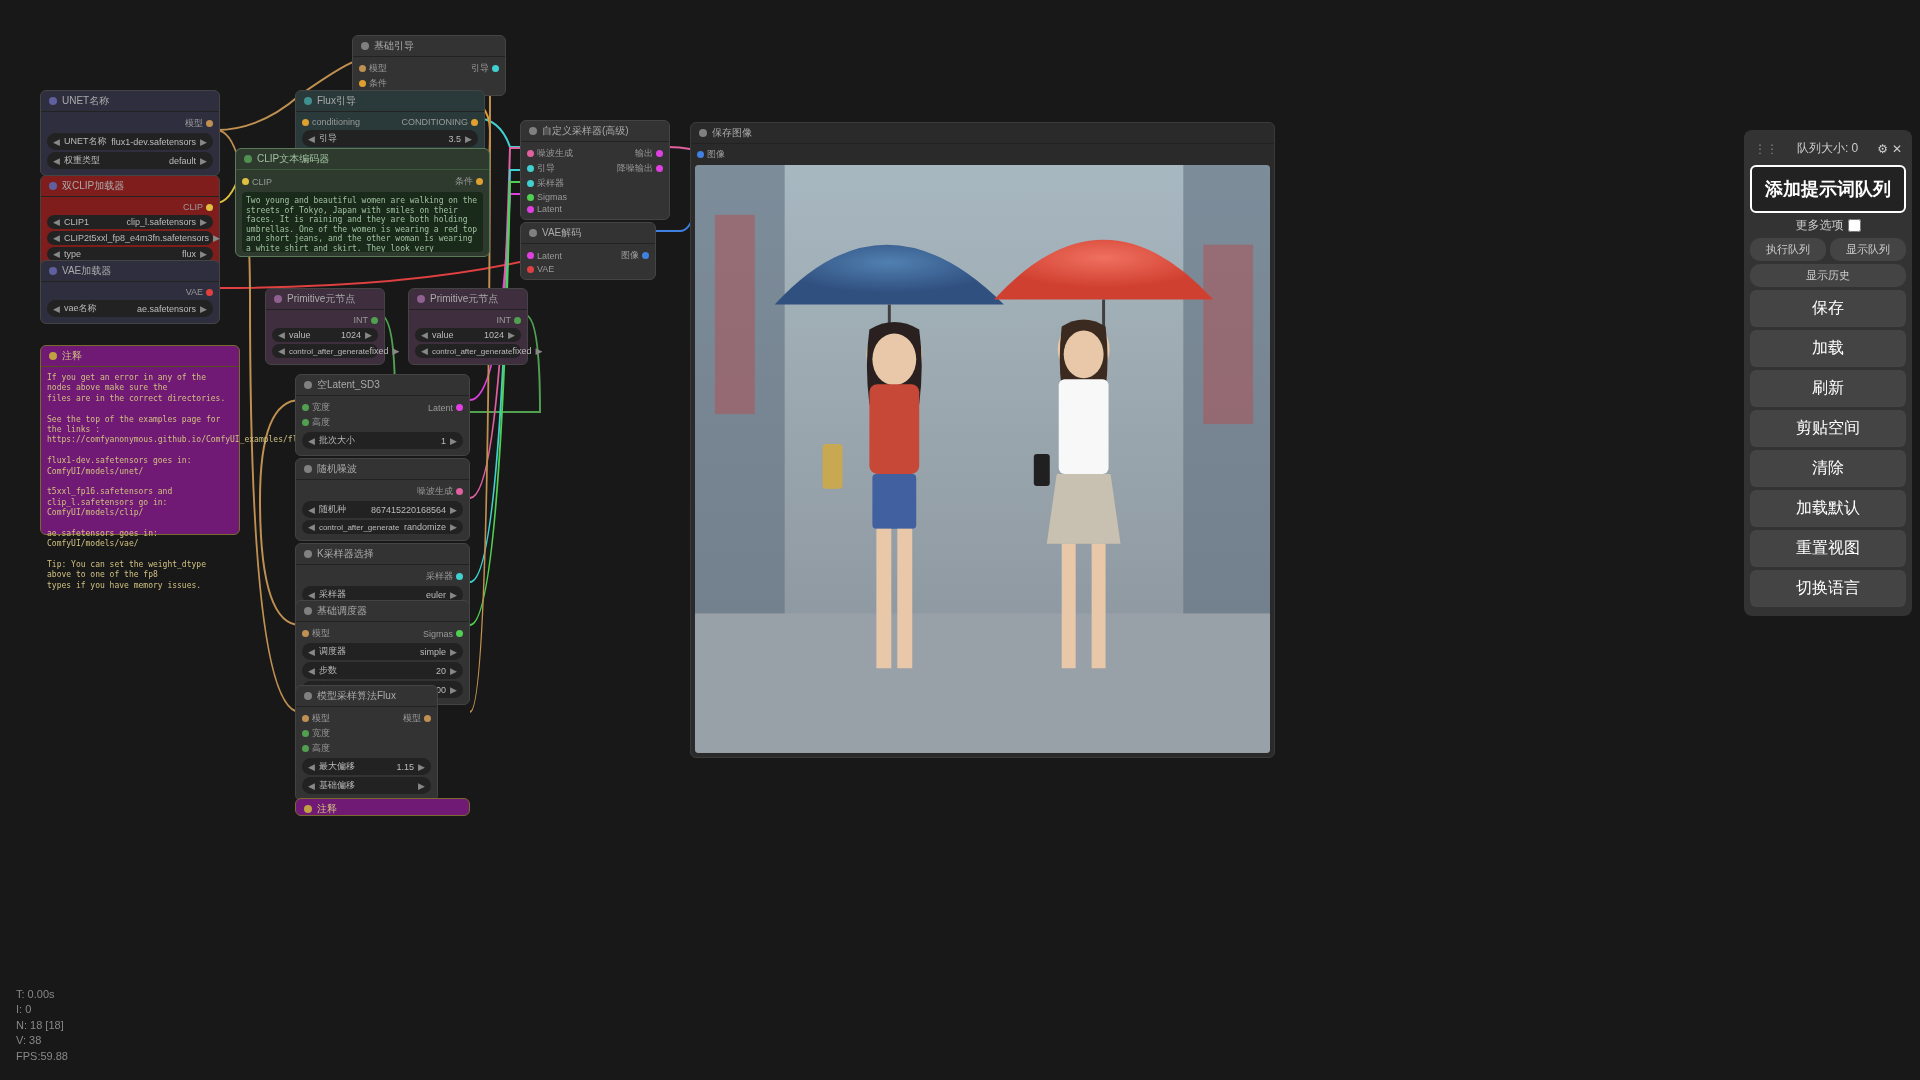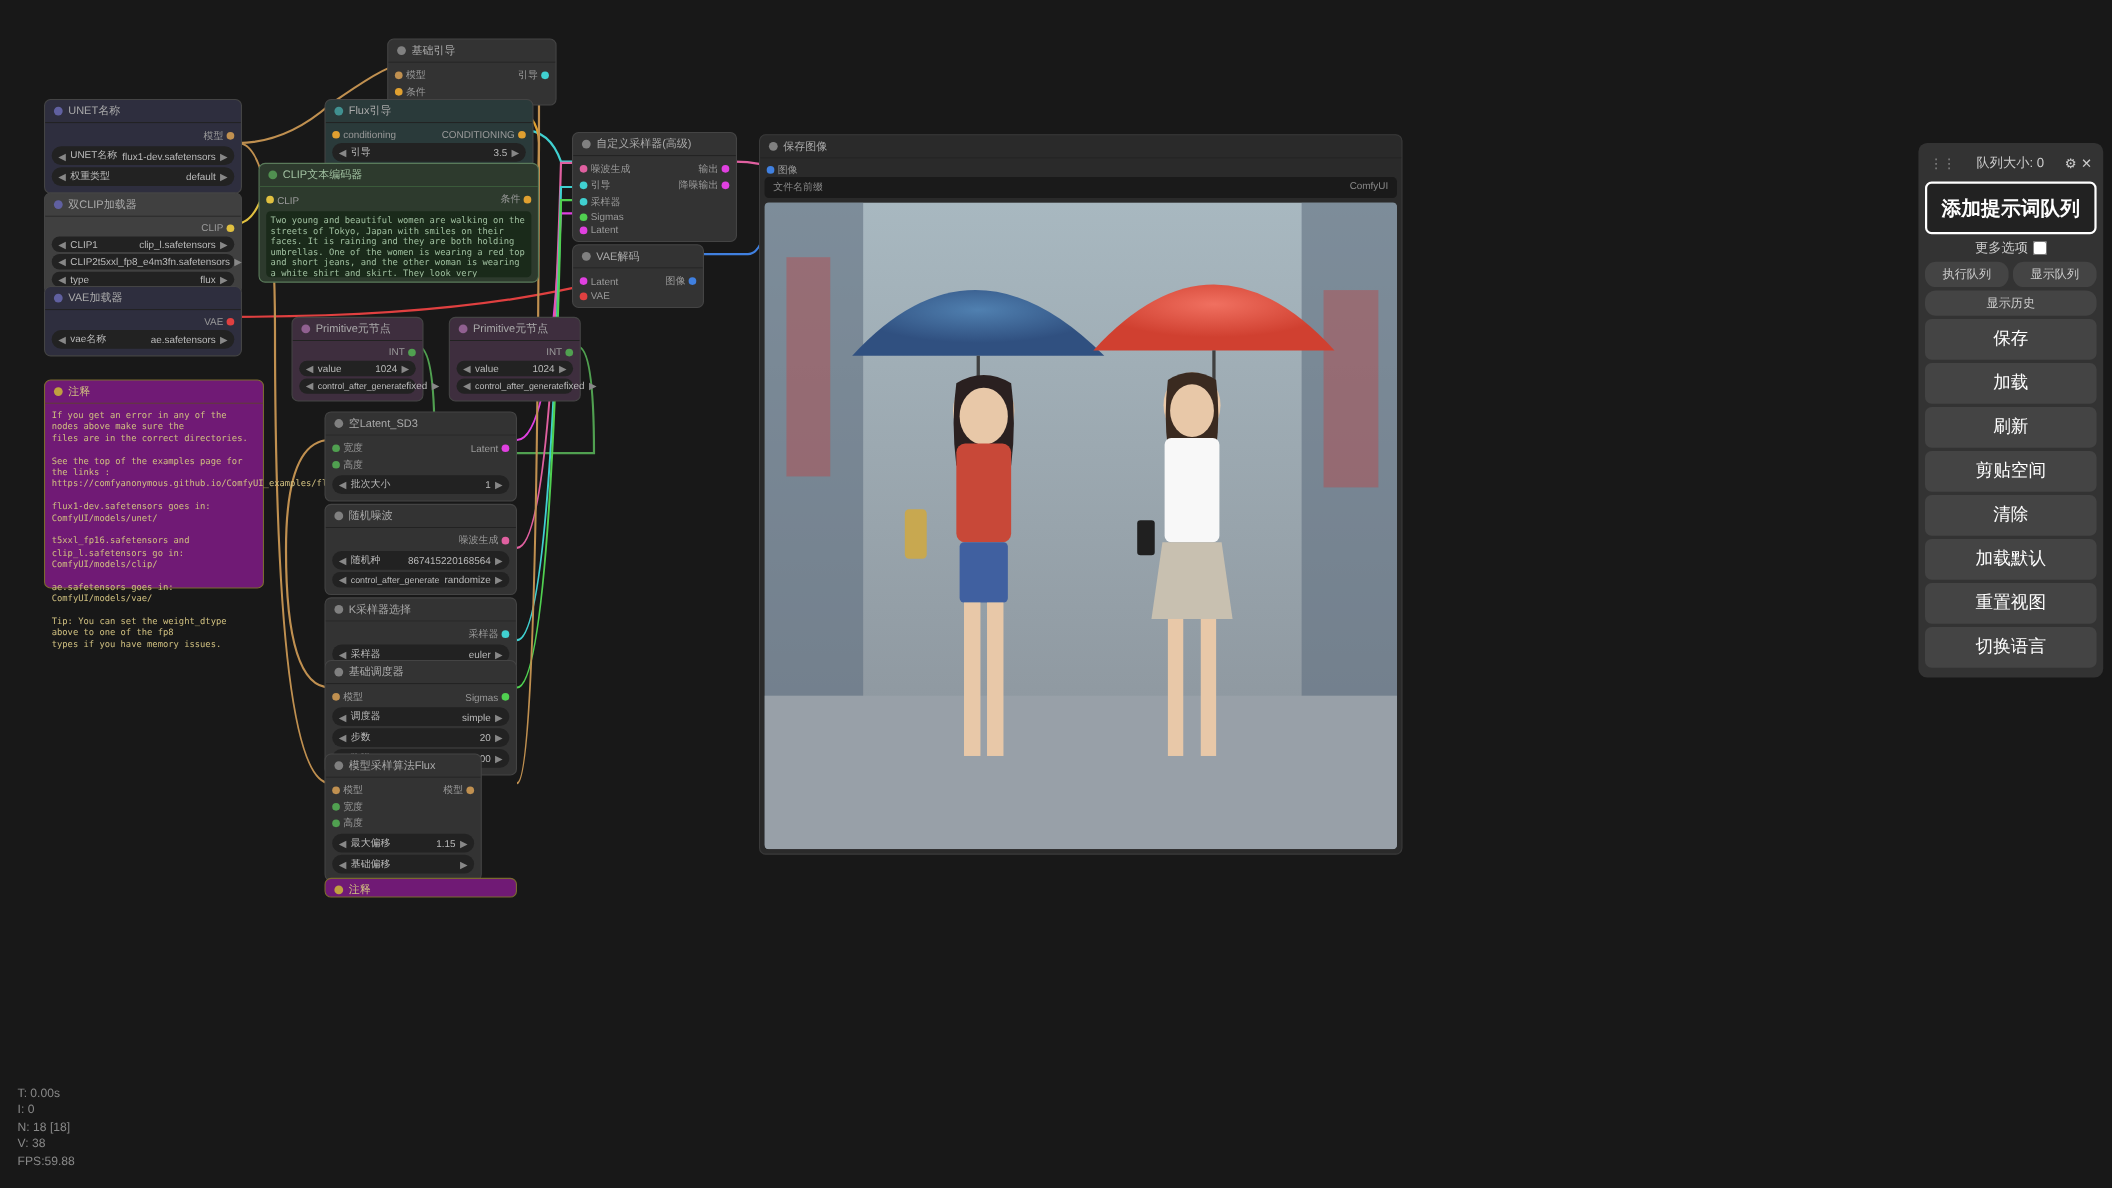--- a/index.html
+++ b/index.html
@@ -85,21 +85,21 @@
       </div>
     <div class="widget">
         <span class="arrow">◀</span>
         <span class="label">权重类型</span>
         <span class="value">default</span>
         <span class="arrow">▶</span>
       </div>
   </div>
 </div>
 
-<div class="node" style="left:40px;top:175px;width:180px;background:#404040">
+<div class="node" style="left:40px;top:175px;width:180px;background:#7f1d1d">
   <div class="node-header">
       <span class="node-dot" style="background:#6060a0"></span>
       <span class="node-title">双CLIP加载器</span>
     </div>
   <div class="node-body">
     <div class="port-row">
         <span></span>
         <span class="port-right">
           <span>CLIP</span>
           <span class="port" style="background:#e0c040"></span>
@@ -514,21 +514,21 @@
     <div class="port-row">
         <span class="port-left">
           <span class="port" style="background:#e040e0"></span>
           <span>Latent</span>
         </span>
         <span></span>
       </div>
   </div>
 </div>
 
-<div class="node" style="left:520px;top:222px;width:120px">
+<div class="node" style="left:520px;top:222px;width:136px">
   <div class="node-header">
       <span class="node-dot" style="background:#808080"></span>
       <span class="node-title">VAE解码</span>
     </div>
   <div class="node-body">
     <div class="port-row">
         <span class="port-left">
           <span class="port" style="background:#e040e0"></span>
           <span>Latent</span>
         </span>
@@ -552,24 +552,20 @@
       <span class="node-dot" style="background:#808080"></span>
       <span class="node-title">保存图像</span>
     </div>
   <div class="save-body">
     <div class="port-row" style="padding:0 2px">
         <span class="port-left">
           <span class="port" style="background:#4080e0"></span>
           <span>图像</span>
         </span>
         <span></span>
-      </div>
-    <div class="filename-row">
-        <span>文件名前缀</span>
-        <span>ComfyUI</span>
       </div>
     <svg class="preview-img" viewBox="0 0 577 590">
       <defs>
         <linearGradient id="bg" x1="0" y1="0" x2="0" y2="1">
             <stop offset="0" stop-color="#a8b8c0"></stop>
             <stop offset="1" stop-color="#889098"></stop>
           </linearGradient>
         <radialGradient id="umb1" cx="0.5" cy="0.3">
             <stop offset="0" stop-color="#5080b0"></stop>
             <stop offset="1" stop-color="#305080"></stop>

